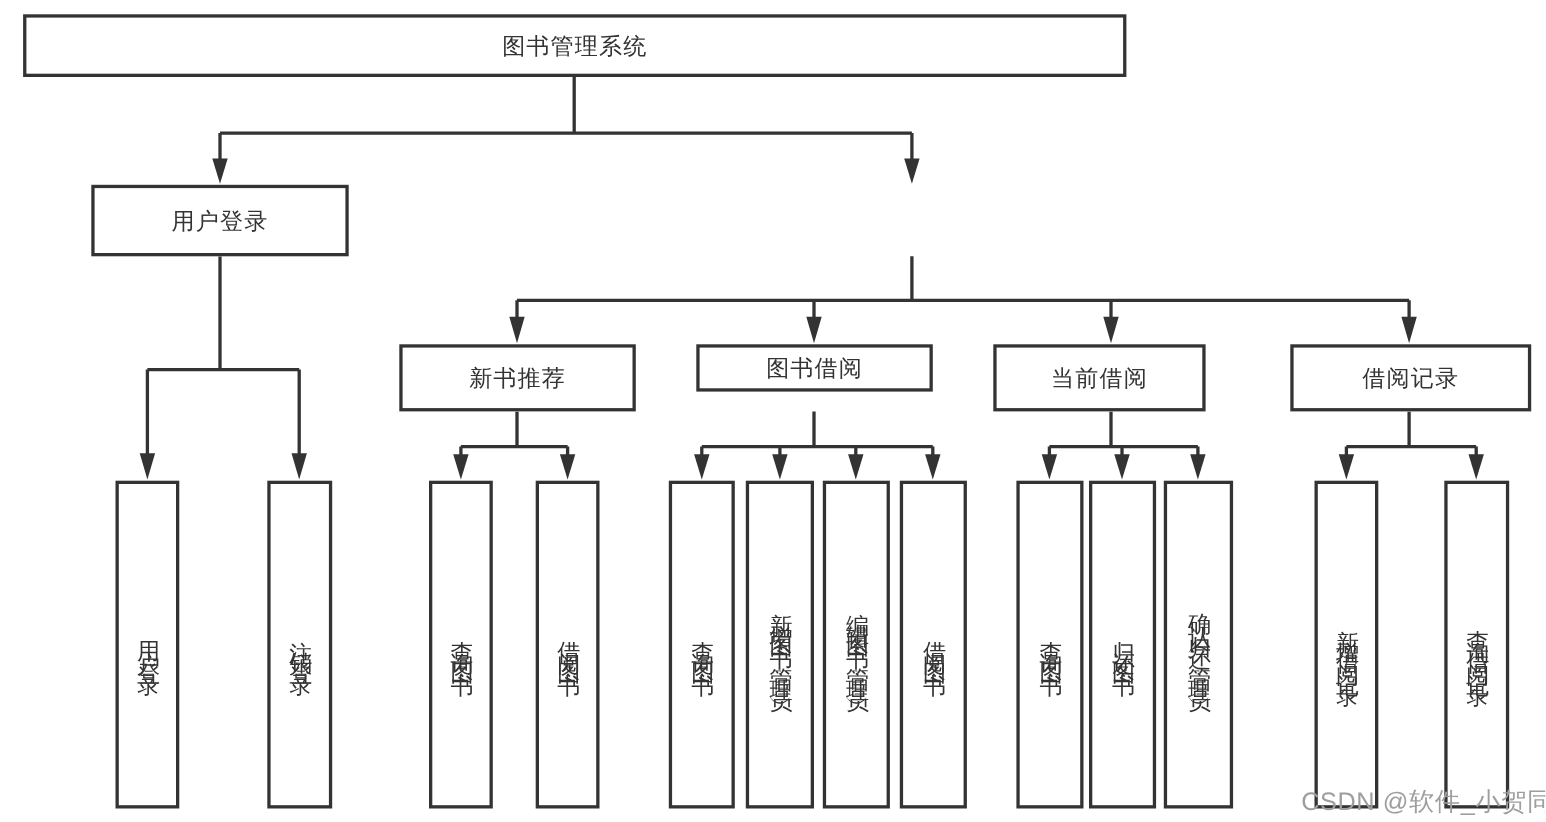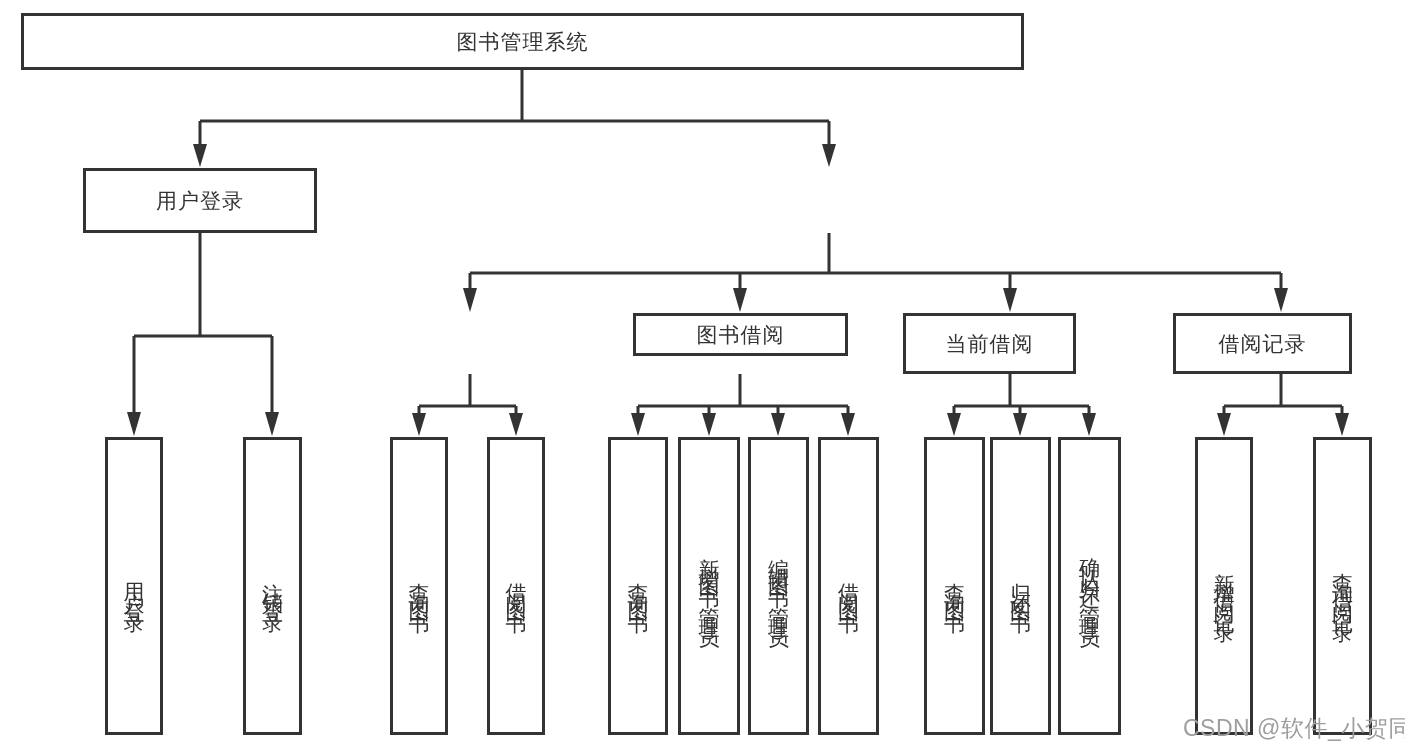--- a/index.html
+++ b/index.html
@@ -71,23 +71,24 @@
       <path d="M1281 374 V406 M1224 406 H1342 M1224 406 V414 M1342 406 V414"></path>
       <polygon points="1217,413 1231,413 1224,436"></polygon>
       <polygon points="1335,413 1349,413 1342,436"></polygon>
     </g>
   </svg>
 
   <div class="box" style="left:21px;top:13px;width:1003px;height:57px">图书管理系统</div>
 
   <div class="box" style="left:83px;top:168px;width:234px;height:65px">用户登录</div>
 
+  <div class="box" style="left:363px;top:313px;width:215px;height:61px">新书推荐</div>
   <div class="box" style="left:633px;top:313px;width:215px;height:43px">图书借阅</div>
-  <div class="box" style="left:903px;top:313px;width:173px;height:61px">当前借阅</div>
-  <div class="box" style="left:1173px;top:313px;width:179px;height:61px">借阅记录</div>
+  <div class="box" style="left:903px;top:313px;width:193px;height:61px">当前借阅</div>
+  <div class="box" style="left:1173px;top:313px;width:219px;height:61px">借阅记录</div>
 
   <div class="box v" style="left:105px;top:437px;width:58px;height:298px">用户登录</div>
   <div class="box v" style="left:243px;top:437px;width:59px;height:298px">注销登录</div>
 
   <div class="box v" style="left:390px;top:437px;width:58px;height:298px">查询图书</div>
   <div class="box v" style="left:487px;top:437px;width:58px;height:298px">借阅图书</div>
 
   <div class="box v" style="left:608px;top:437px;width:60px;height:298px">查询图书</div>
   <div class="box v" style="left:678px;top:437px;width:62px;height:298px">新增图书（管理员）</div>
   <div class="box v" style="left:748px;top:437px;width:61px;height:298px">编辑图书（管理员）</div>

